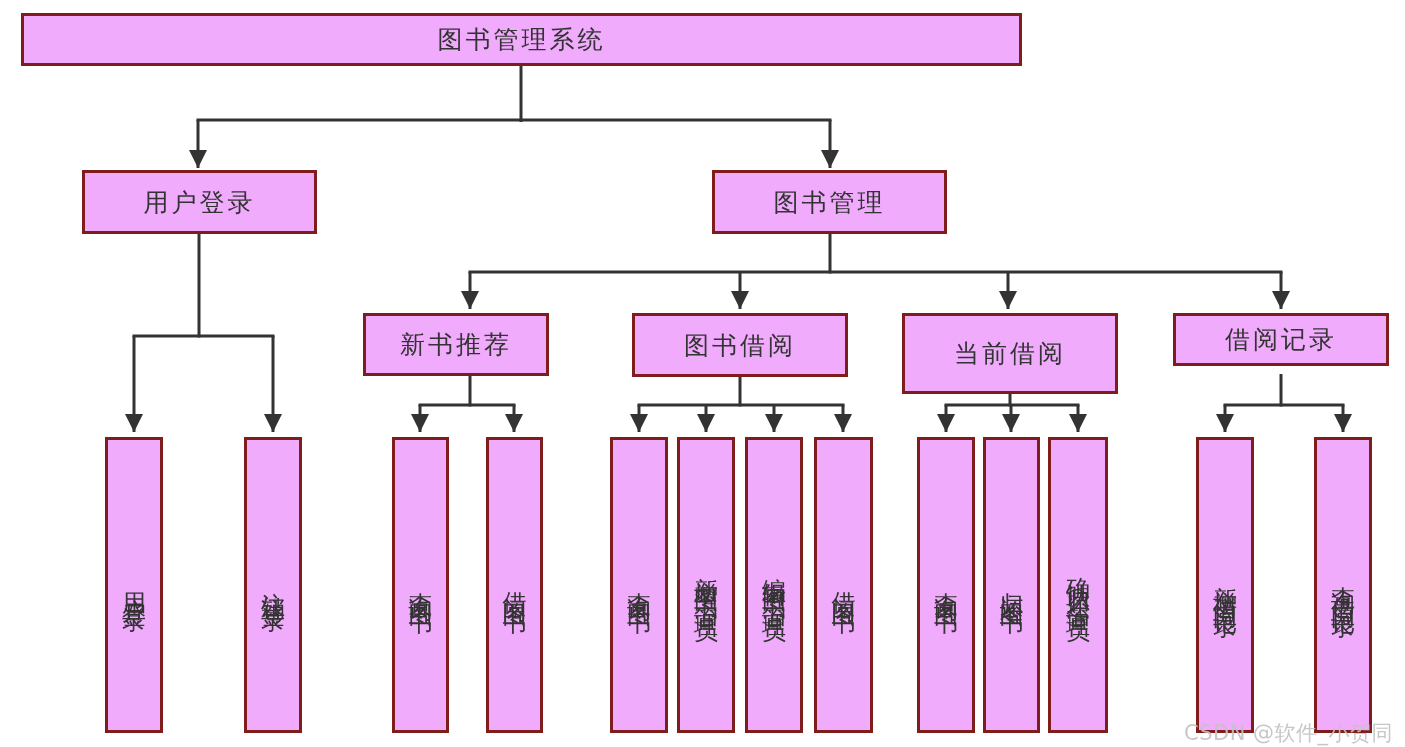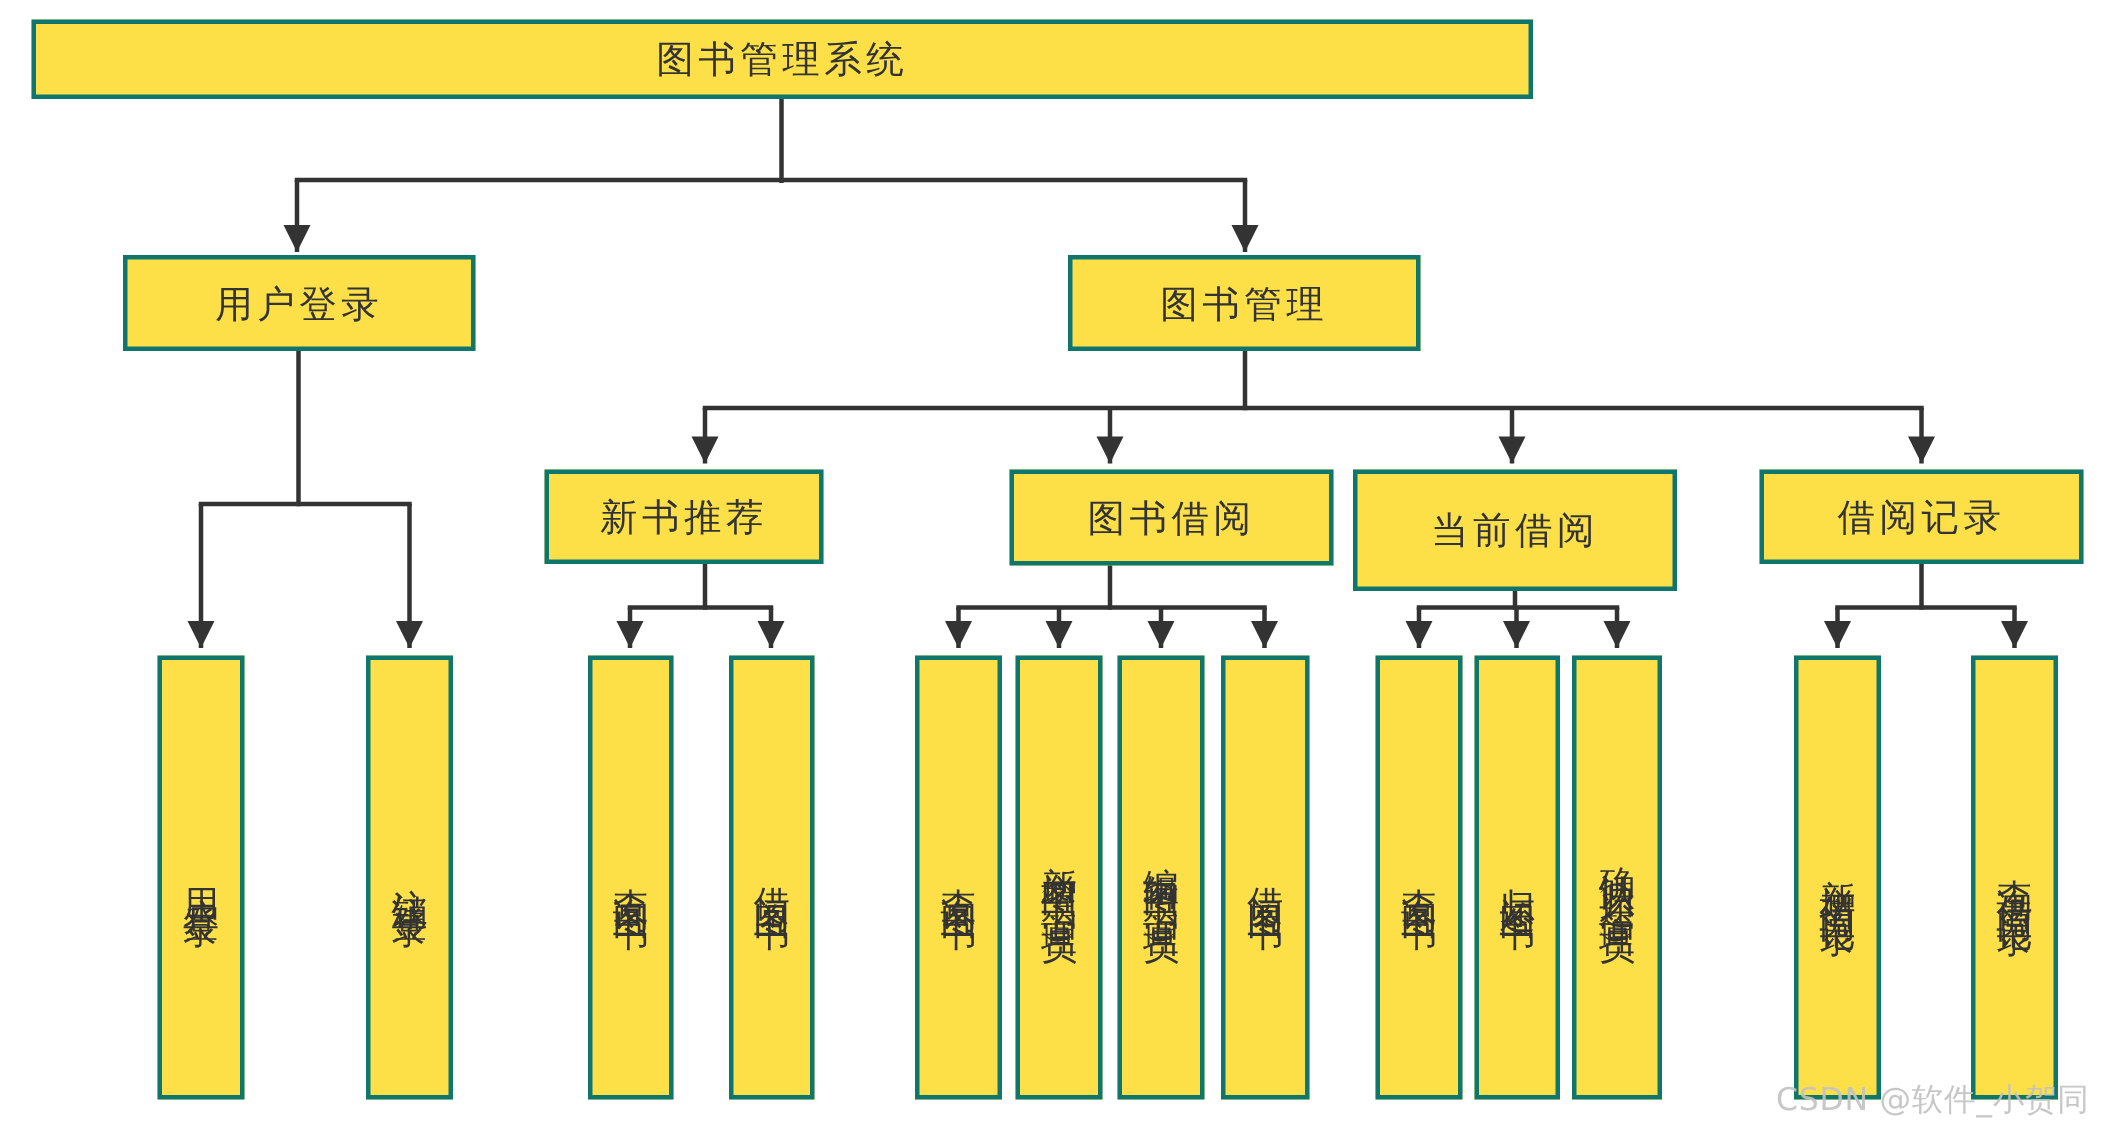--- a/index.html
+++ b/index.html
@@ -2,22 +2,22 @@
 <html><head>
 <meta charset="utf-8">
 <style>
   html,body { margin:0; padding:0; background:#ffffff; }
   .canvas {
     position:relative; width:1405px; height:747px; background:#ffffff;
     font-family:"DejaVu Sans","Liberation Sans",sans-serif; overflow:hidden;
   }
   svg.connectors { position:absolute; left:0; top:0; z-index:0; }
   .box {
-    position:absolute; box-sizing:border-box; background:#fde047;
-    border:3px solid #0f766e; color:#333333; z-index:1;
+    position:absolute; box-sizing:border-box; background:#f0abfc;
+    border:3px solid #7f1d1d; color:#333333; z-index:1;
     display:flex; align-items:center; justify-content:center;
     white-space:nowrap; text-align:center;
   }
   .h { font-size:25px; letter-spacing:3px; }
   .v {
     writing-mode:vertical-rl; text-orientation:mixed;
     font-size:24px; letter-spacing:6px; line-height:1;
   }
   .watermark {
     position:absolute; left:1184px; top:719px; z-index:3;
@@ -77,23 +77,23 @@
       <line x1="1343" y1="405" x2="1343" y2="432" marker-end="url(#arrowhead)"></line>
     </g>
   </svg>
 
   <div class="box h" style="left:21px; top:13px; width:1001px; height:53px;">图书管理系统</div>
 
   <div class="box h" style="left:82px; top:170px; width:235px; height:64px;">用户登录</div>
   <div class="box h" style="left:712px; top:170px; width:235px; height:64px;">图书管理</div>
 
   <div class="box h" style="left:363px; top:313px; width:186px; height:63px;">新书推荐</div>
-  <div class="box h" style="left:632px; top:313px; width:216px; height:64px;margin-left:41px;">图书借阅</div>
+  <div class="box h" style="left:632px; top:313px; width:216px; height:64px;">图书借阅</div>
   <div class="box h" style="left:902px; top:313px; width:216px; height:81px;">当前借阅</div>
-  <div class="box h" style="left:1173px; top:313px; width:216px; height:63px;">借阅记录</div>
+  <div class="box h" style="left:1173px; top:313px; width:216px; height:53px;">借阅记录</div>
 
   <div class="box v" style="left:105px; top:437px; width:58px; height:296px;">用户登录</div>
   <div class="box v" style="left:244px; top:437px; width:58px; height:296px;">注销登录</div>
 
   <div class="box v" style="left:392px; top:437px; width:57px; height:296px;">查询图书</div>
   <div class="box v" style="left:486px; top:437px; width:57px; height:296px;">借阅图书</div>
 
   <div class="box v" style="left:610px; top:437px; width:58px; height:296px;">查询图书</div>
   <div class="box v" style="left:677px; top:437px; width:58px; height:296px;">新增图书（管理员）</div>
   <div class="box v" style="left:745px; top:437px; width:58px; height:296px;">编辑图书（管理员）</div>

